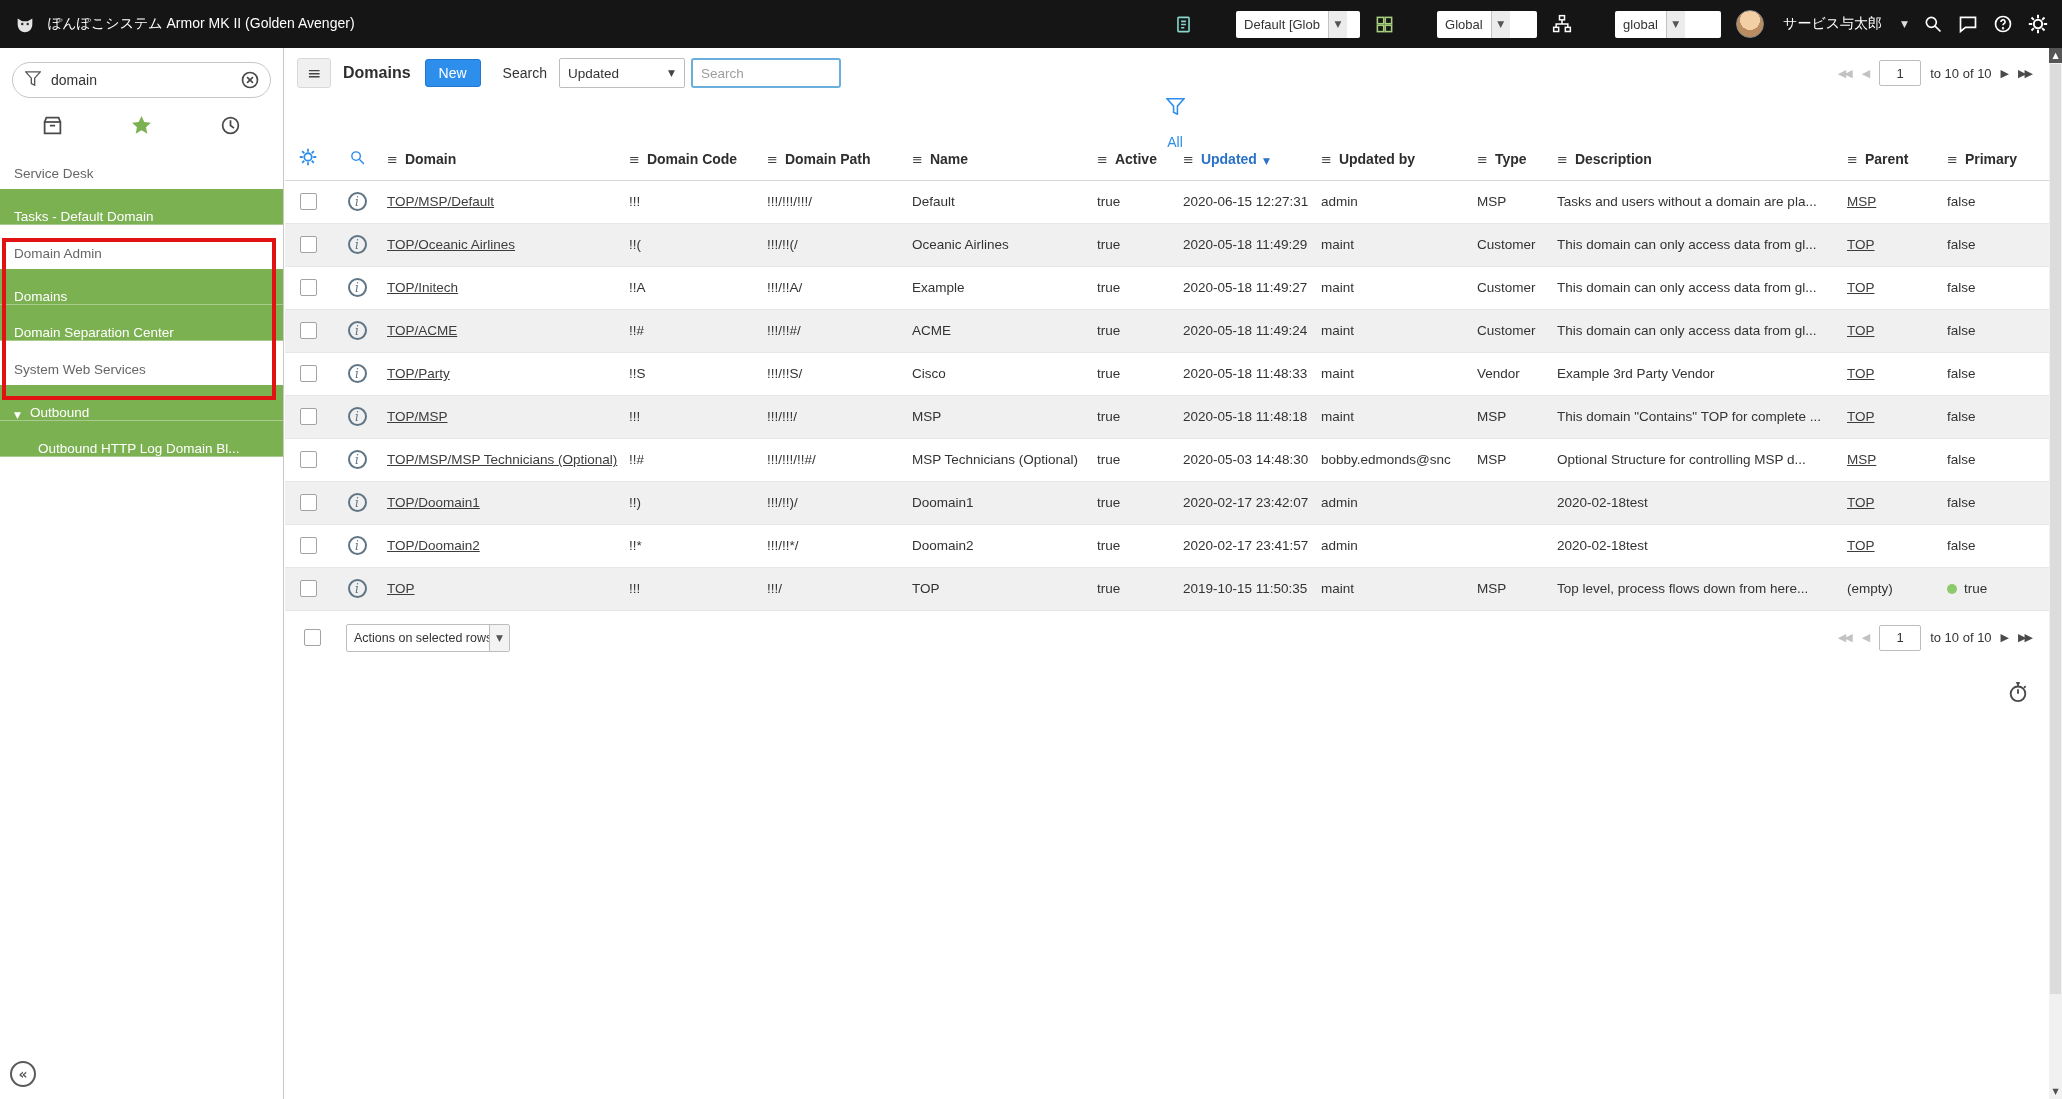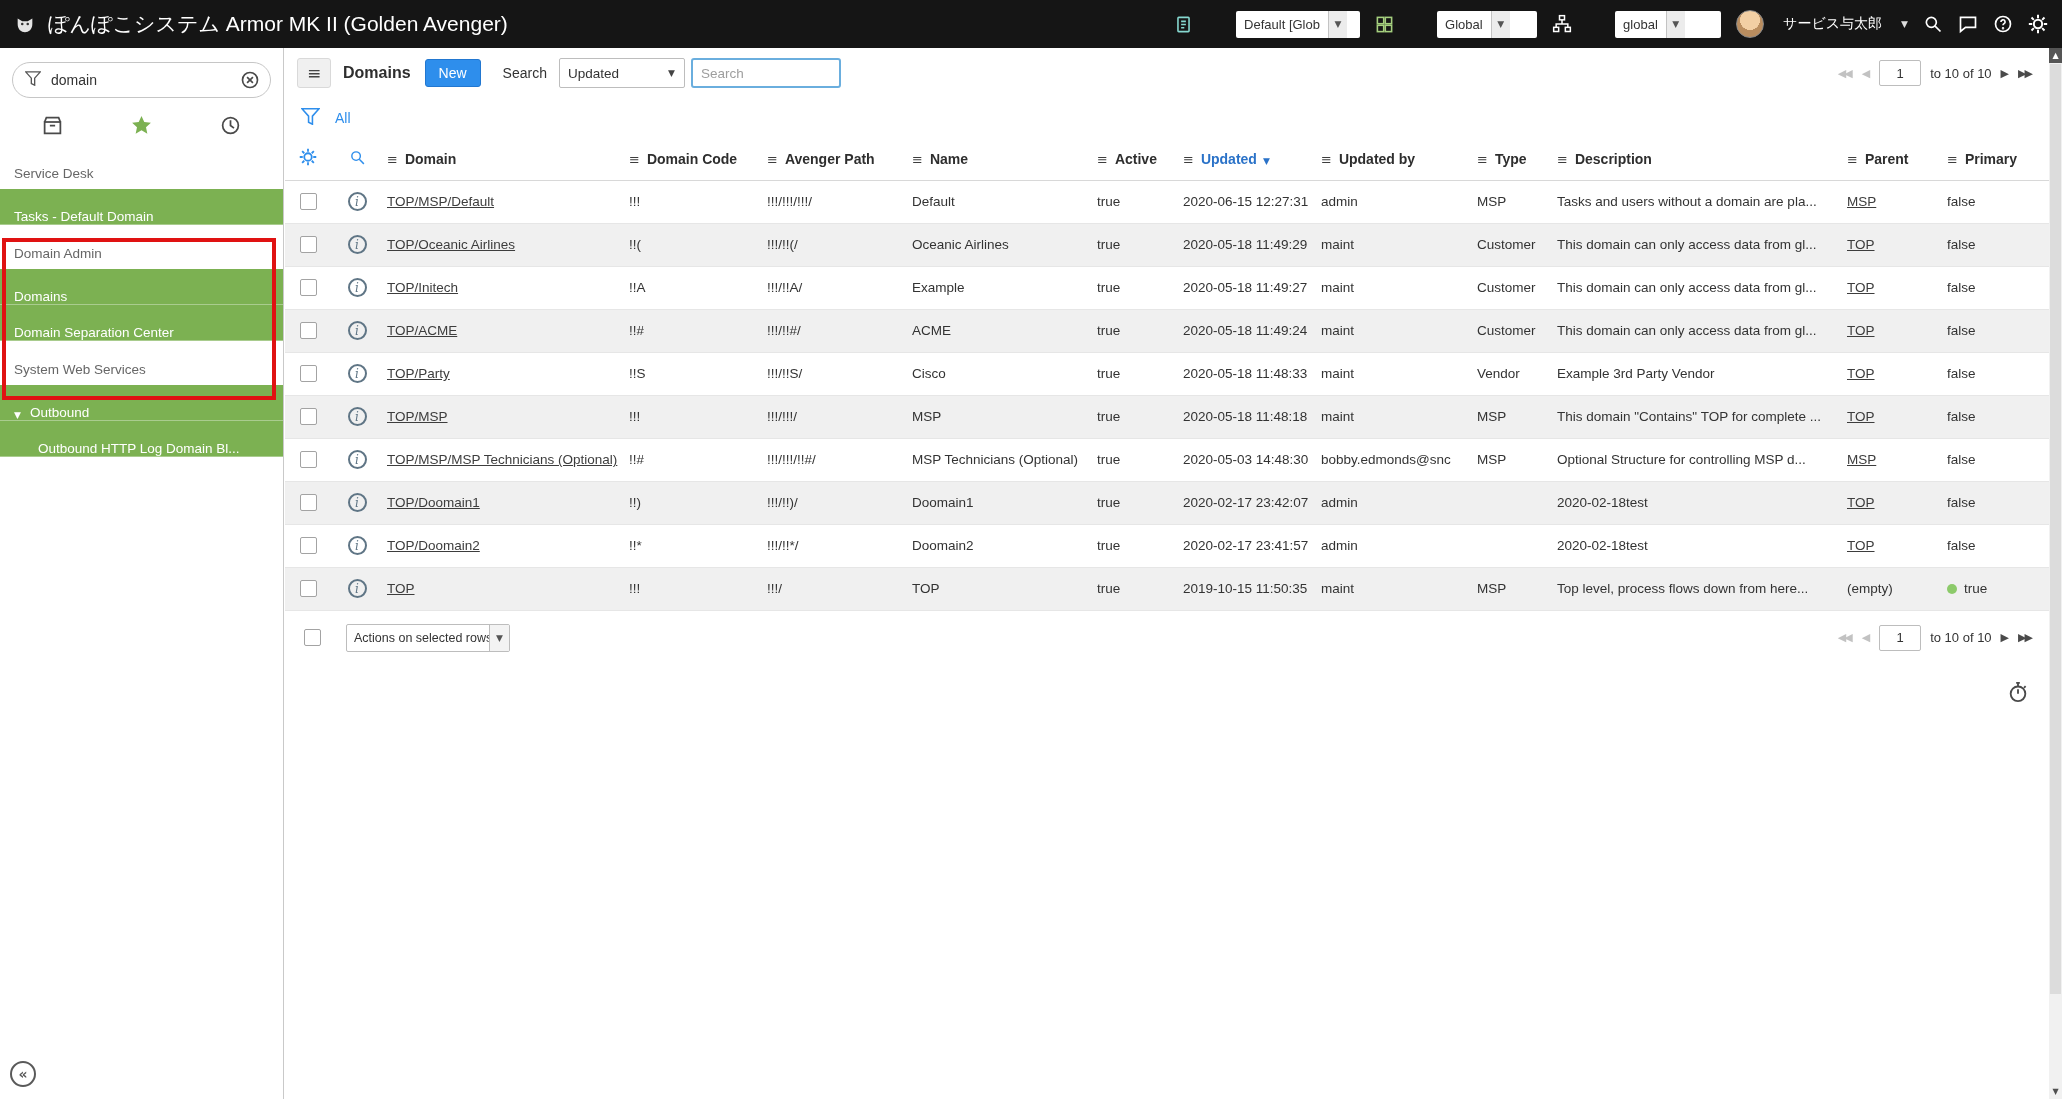--- a/index.html
+++ b/index.html
@@ -15,21 +15,21 @@
     font-family:"Liberation Sans",sans-serif;background:#fff;color:#333;
   }
   .glyph{font-family:"DejaVu Sans",sans-serif;}
 
   
   .topbar{
     position:absolute;top:0;left:0;width:2062px;height:48px;background:#151515;
     display:flex;align-items:center;padding:0 14px;color:#fff;z-index:20;
   }
   .logo{display:flex;align-items:center;margin-right:12px;cursor:pointer;}
-  .app-title{font-size:21px;color:#fff;white-space:nowrap;}
+  .app-title{font-size:14px;color:#fff;white-space:nowrap;}
   .topbar-right{margin-left:auto;display:flex;align-items:center;gap:15px;}
   .tb-icon{display:flex;align-items:center;cursor:pointer;}
   .hdr-select{height:27px;background:#fff;color:#333;display:flex;align-items:stretch;border-radius:2px;cursor:pointer;overflow:hidden;margin-left:28px;}
   .hdr-select .txt{display:flex;align-items:center;padding:0 8px;font-size:13px;white-space:nowrap;overflow:hidden;}
   .hdr-select .caret{width:19px;display:flex;align-items:center;justify-content:center;background:#ececec;border-left:1px solid #c3c3c3;color:#555;font-size:9px;}
   .hs-updateset{width:124px;}
   .hs-app{width:100px;}
   .hs-domain{width:106px;}
   .user-chip{display:flex;align-items:center;gap:19px;cursor:pointer;}
   .avatar{width:28px;height:28px;border-radius:50%;background:radial-gradient(circle at 50% 35%, #f2cfa4 0 46%, #b98d5f 47% 100%);border:1px solid #888;}
@@ -63,21 +63,21 @@
   .search-lb{margin-left:22px;font-size:14px;color:#333;}
   .col-select{margin-left:12px;width:126px;height:30px;border:1px solid #bdbdbd;border-radius:2px;display:flex;align-items:center;font-size:13.5px;color:#333;cursor:pointer;background:#fff;}
   .col-select .txt{flex:1;padding:0 8px;white-space:nowrap;overflow:hidden;}
   .col-select .caret{padding:0 9px 0 2px;color:#444;font-size:9px;}
   .toolbar-search{margin-left:6px;width:150px;height:30px;border:2px solid #6aaede;border-radius:3px;font-size:13.5px;padding:0 8px;color:#333;outline:none;font-family:"Liberation Sans",sans-serif;}
   .toolbar-search::placeholder{color:#9e9e9e;}
   .paging{margin-left:auto;display:flex;align-items:center;gap:9px;font-size:13px;color:#333;white-space:nowrap;}
   .pg-arrow{font-size:11px;letter-spacing:-2px;color:#4a4a4a;cursor:pointer;padding-right:2px;}
   .pg-arrow.disabled{color:#c2c2c2;}
   .pg-input{width:42px;height:26px;border:1px solid #bdbdbd;border-radius:2px;text-align:center;font-size:13px;color:#333;font-family:"Liberation Sans",sans-serif;}
-  .filter-bar{height:40px;display:flex;align-items:center;gap:15px;padding-left:16px;}
+  .filter-bar{height:40px;display:flex;align-items:center;gap:15px;padding-left:16px;flex-direction:column;}
   .all-link{color:var(--accent-blue);font-size:14px;cursor:pointer;}
 
   table{width:100%;border-collapse:collapse;table-layout:fixed;}
   thead th{height:42px;text-align:left;font-size:14px;font-weight:bold;color:#2e2e2e;border-bottom:1px solid #d8d8d8;padding:0 4px;white-space:nowrap;overflow:hidden;cursor:pointer;}
   th.th-icon{text-align:center;padding:0;}
   .col-menu-icon{color:#3d3d3d;font-size:13px;margin-right:7px;font-weight:normal;}
   th.sorted .col-label{color:var(--sorted-blue);}
   .sort-icon{color:var(--sorted-blue);font-size:9px;margin-left:6px;}
   tbody td{height:43px;font-size:13.5px;color:#333;border-bottom:1px solid #e6e6e6;padding:0 4px;white-space:nowrap;overflow:hidden;}
   tbody tr.shaded{background:#f0f0f0;}
@@ -308,21 +308,21 @@
           <span>
             <svg width="17" height="17" viewBox="0 0 24 24" fill="none" stroke="#2e8eec" stroke-width="2">
                 <circle cx="10" cy="10" r="6"></circle>
                 <path d="M14.5 14.5L21 21"></path>
               </svg>
           </span>
         </th>
 
       <th><span class="col-menu-icon glyph">≡</span><span class="col-label">Domain</span></th>
           <th><span class="col-menu-icon glyph">≡</span><span class="col-label">Domain Code</span></th>
-          <th><span class="col-menu-icon glyph">≡</span><span class="col-label">Avenger Path</span></th>
+          <th><span class="col-menu-icon glyph">≡</span><span class="col-label">Domain Path</span></th>
           <th><span class="col-menu-icon glyph">≡</span><span class="col-label">Name</span></th>
           <th><span class="col-menu-icon glyph">≡</span><span class="col-label">Active</span></th>
           <th class="sorted"><span class="col-menu-icon glyph">≡</span><span class="col-label">Updated</span><span class="sort-icon glyph">▼</span></th>
           <th><span class="col-menu-icon glyph">≡</span><span class="col-label">Updated by</span></th>
           <th><span class="col-menu-icon glyph">≡</span><span class="col-label">Type</span></th>
           <th><span class="col-menu-icon glyph">≡</span><span class="col-label">Description</span></th>
           <th><span class="col-menu-icon glyph">≡</span><span class="col-label">Parent</span></th>
           <th><span class="col-menu-icon glyph">≡</span><span class="col-label">Primary</span></th>
         </tr>
     </thead>

